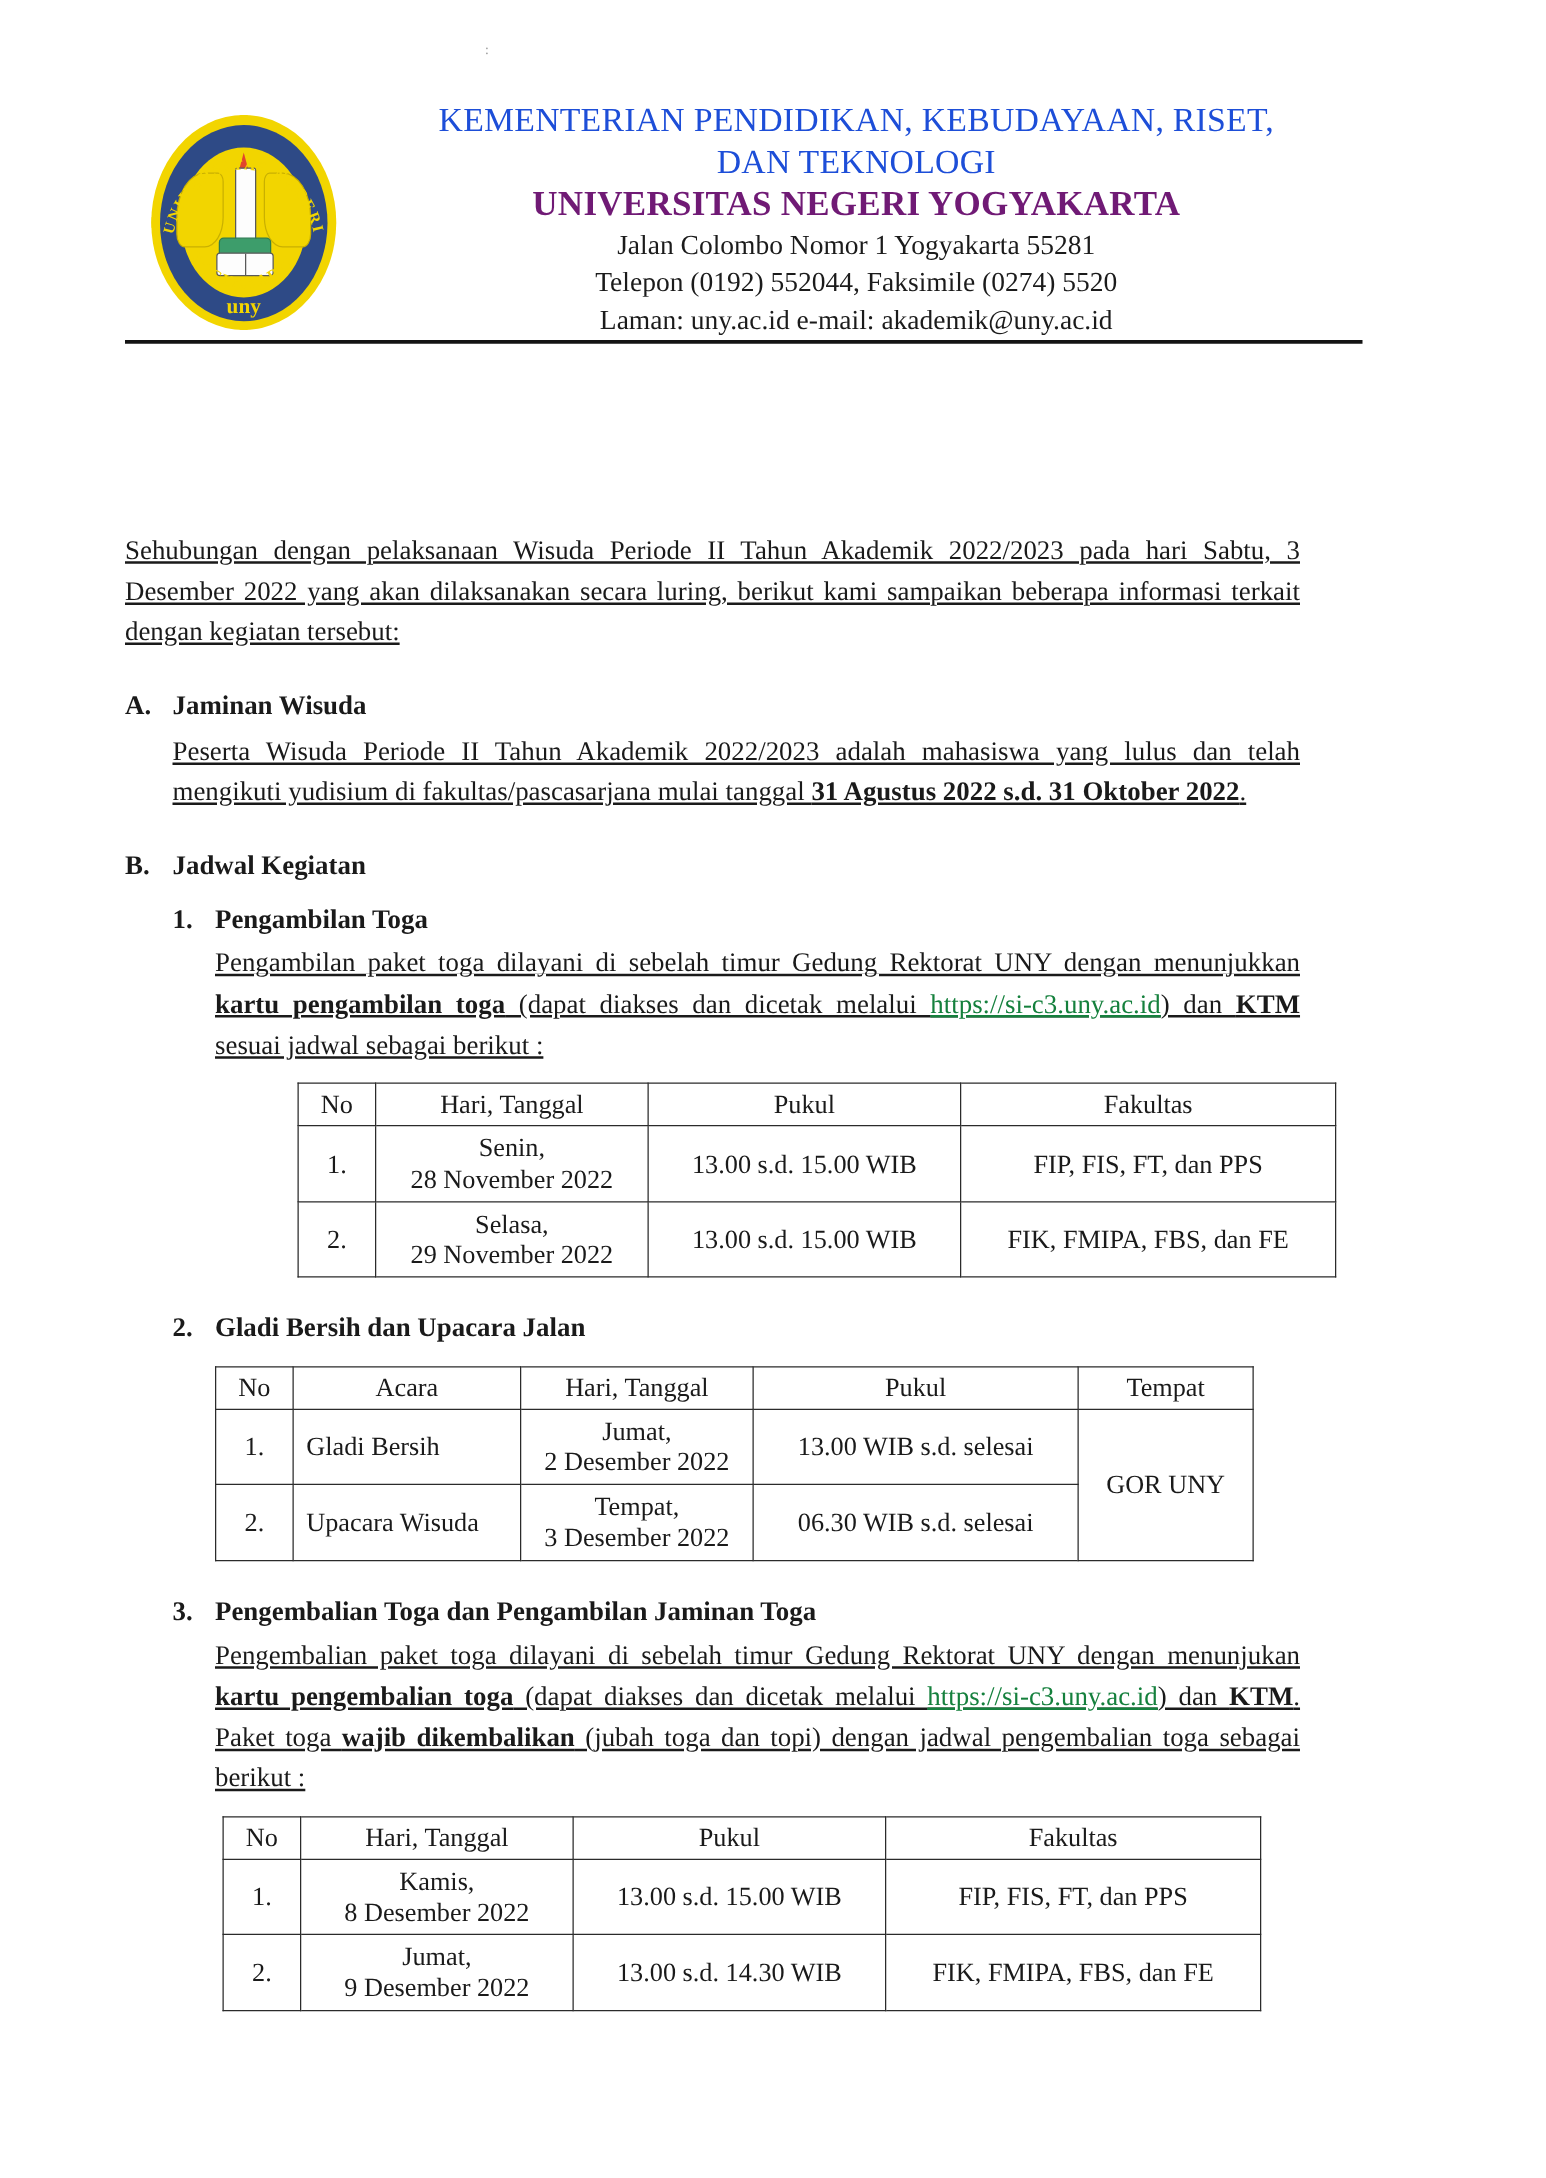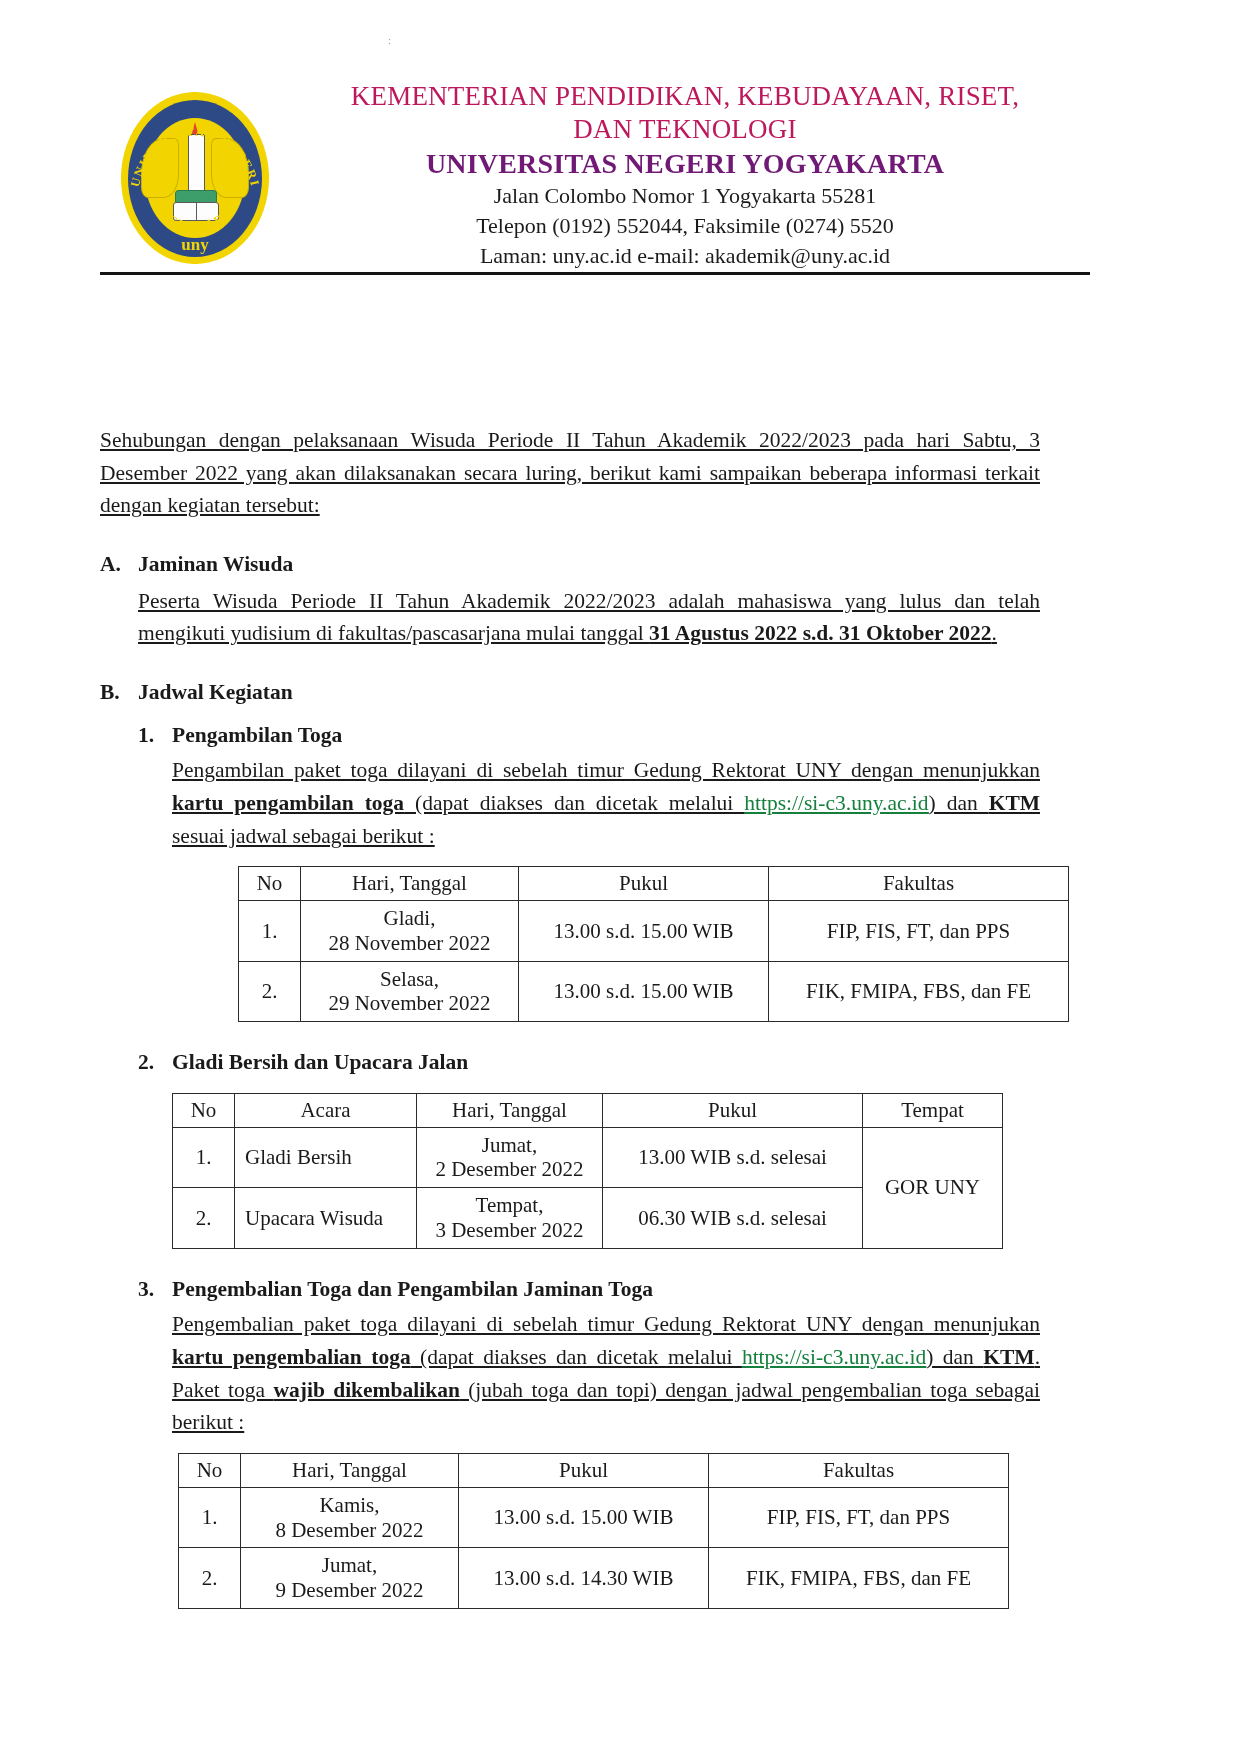--- a/index.html
+++ b/index.html
@@ -55,21 +55,21 @@
   }
   .head-text {
     flex: 1;
     text-align: center;
     padding-right: 10px;
   }
   .ministry {
     font-size: 27px;
     line-height: 1.22;
     letter-spacing: 0.2px;
-    color: #be185d;
+    color: #1d4ed8;
   }
   .univ {
     font-size: 28px;
     font-weight: bold;
     letter-spacing: 0.2px;
     margin-top: 2px;
     color: #701a75;
   }
   .addr {
     font-size: 22px;
@@ -377,21 +377,21 @@
         <tbody>
             <tr>
           <th>No</th>
           <th>Hari, Tanggal</th>
           <th>Pukul</th>
           <th>Fakultas</th>
         </tr>
         <tr>
           <td>1.</td>
           <td class="two-line">
-            <span>Gladi,</span>
+            <span>Senin,</span>
             <span>28 November 2022</span>
           </td>
           <td>13.00 s.d. 15.00 WIB</td>
           <td>FIP, FIS, FT, dan PPS</td>
         </tr>
         <tr>
           <td>2.</td>
           <td class="two-line">
             <span>Selasa,</span>
             <span>29 November 2022</span>

